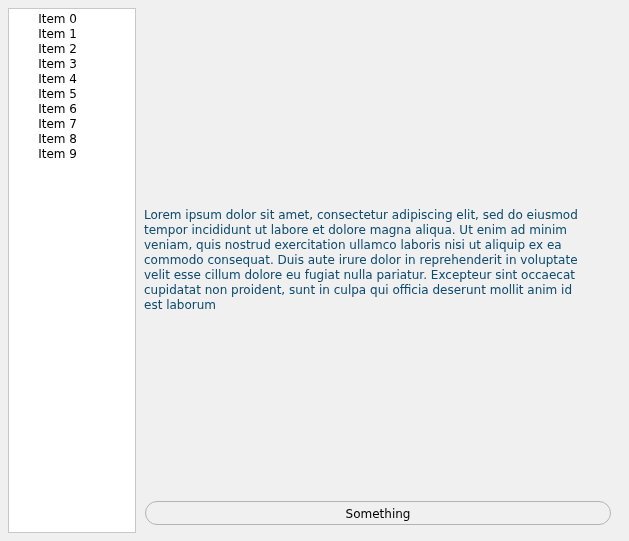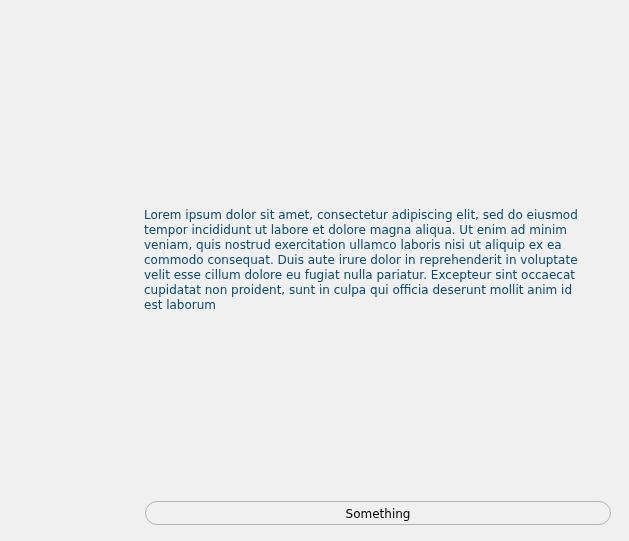--- a/index.html
+++ b/index.html
@@ -78,19 +78,31 @@
     text-align: center;
     line-height: 22px;
     cursor: default;
   }
 </style>
 </head>
 <body>
 
 <div id="app">
 
+  <div id="list-panel">
+    <div class="list-item">Item 0</div>
+    <div class="list-item">Item 1</div>
+    <div class="list-item">Item 2</div>
+    <div class="list-item">Item 3</div>
+    <div class="list-item">Item 4</div>
+    <div class="list-item">Item 5</div>
+    <div class="list-item">Item 6</div>
+    <div class="list-item">Item 7</div>
+    <div class="list-item">Item 8</div>
+    <div class="list-item">Item 9</div>
+  </div>
 
   <div id="content-panel">
     <div id="paragraph">Lorem ipsum dolor sit amet, consectetur adipiscing elit, sed do eiusmod tempor incididunt ut labore et dolore magna aliqua. Ut enim ad minim veniam, quis nostrud exercitation ullamco laboris nisi ut aliquip ex ea commodo consequat. Duis aute irure dolor in reprehenderit in voluptate velit esse cillum dolore eu fugiat nulla pariatur. Excepteur sint occaecat cupidatat non proident, sunt in culpa qui officia deserunt mollit anim id est laborum</div>
     <button id="something-button">Something</button>
   </div>
 
 </div>
 
 </body></html>

